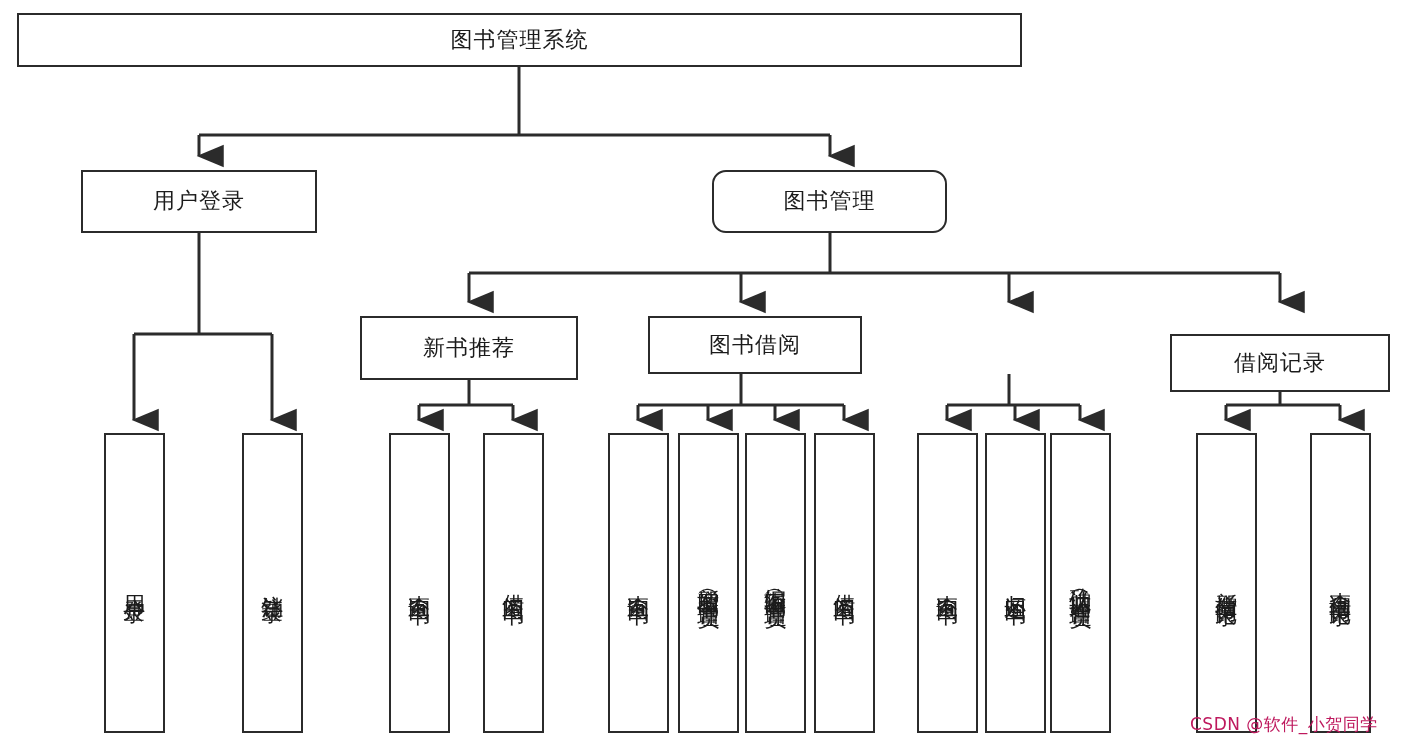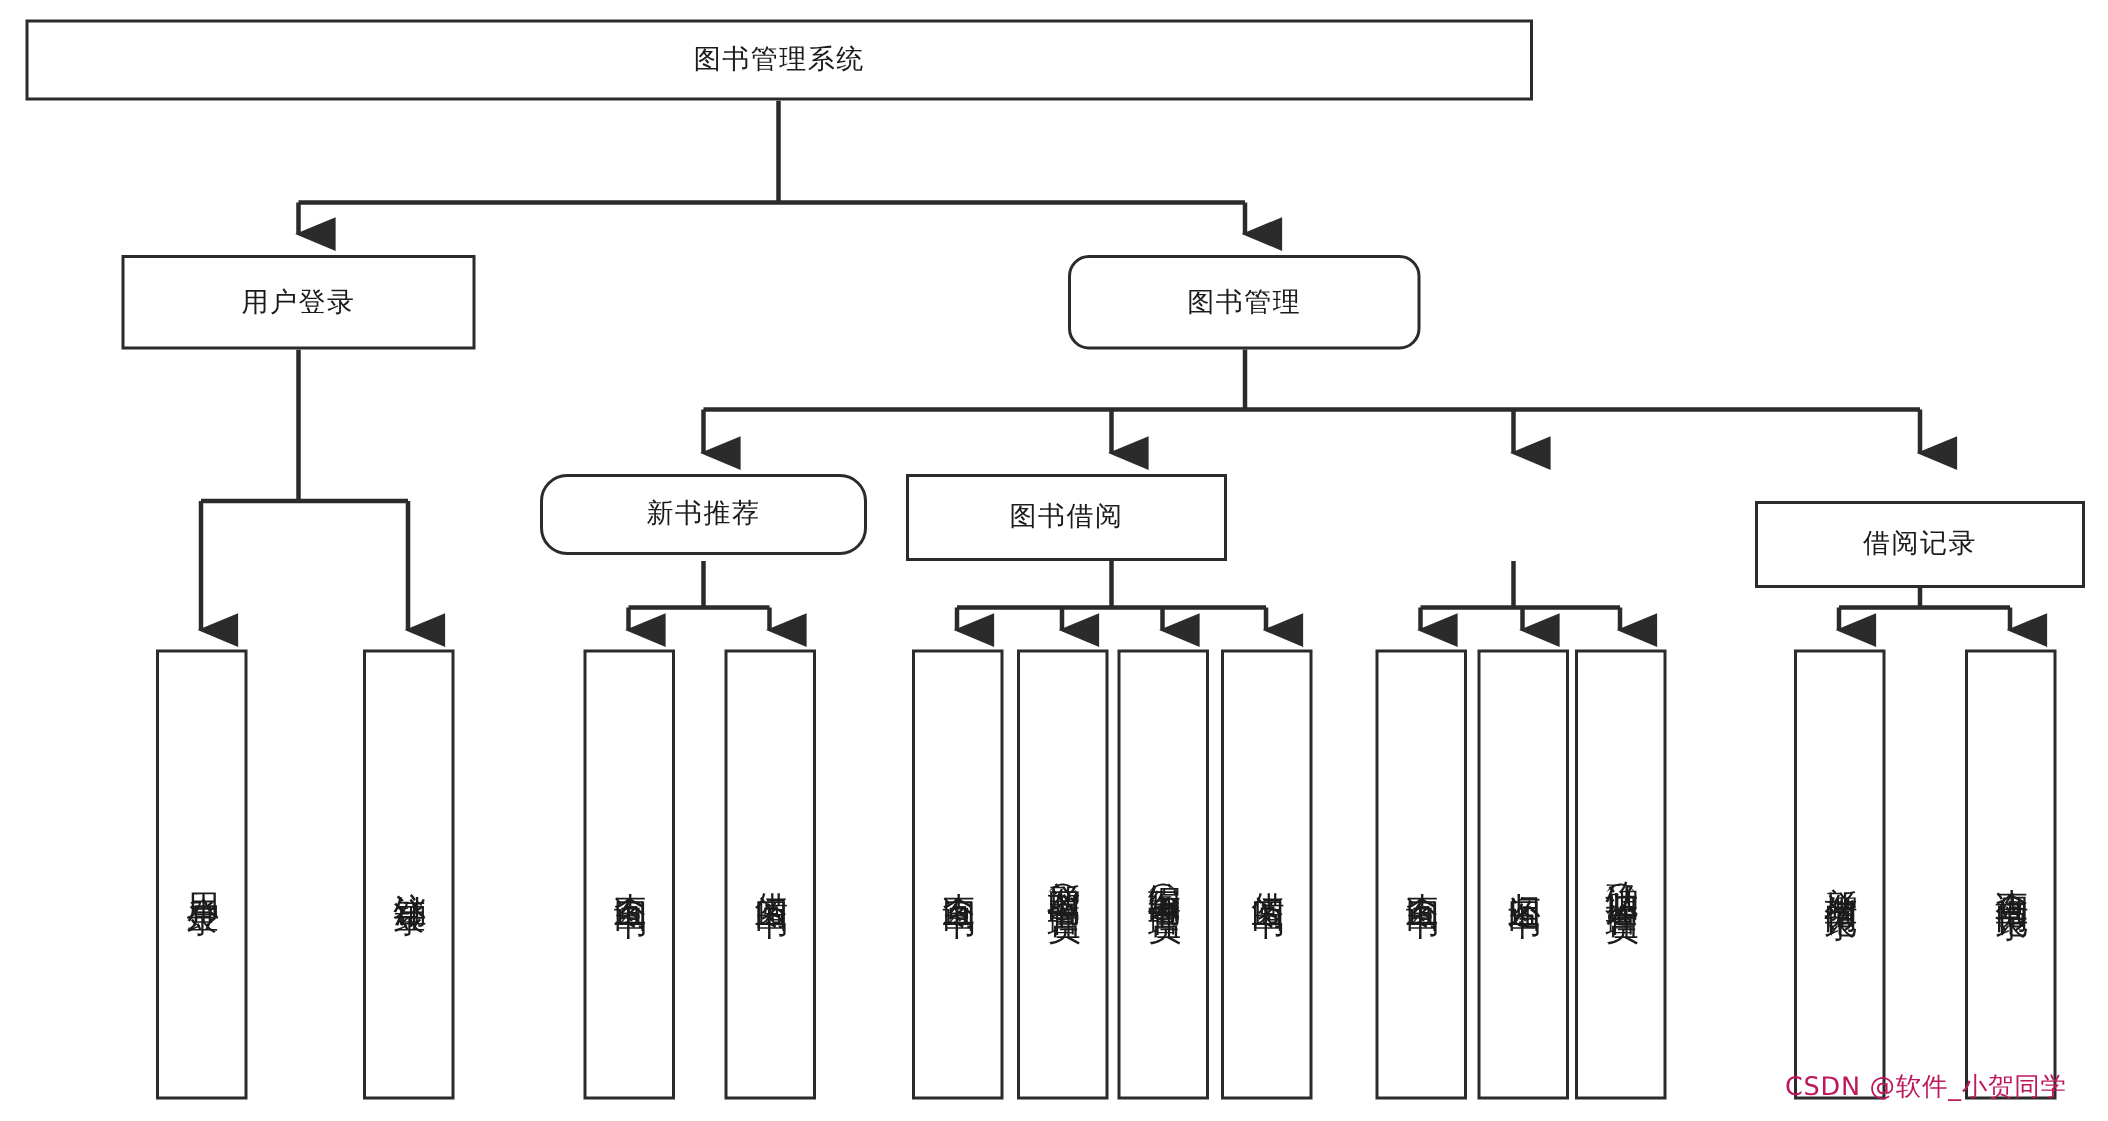--- a/index.html
+++ b/index.html
@@ -30,24 +30,25 @@
     box-sizing: border-box;
     border: 2px solid #2b2b2b;
     background: #ffffff;
     display: flex;
     align-items: center;
     justify-content: center;
     color: #1b1b1b;
     z-index: 2;
   }
   .node.horiz {
-    font-size: 18px;
+    font-size: 22px;
     letter-spacing: 1px;
     line-height: 1.2;
     white-space: nowrap;
+    font-family: Liberation Serif, serif;
   }
   .node.vert {
     writing-mode: vertical-rl;
     text-orientation: upright;
     font-size: 22px;
     line-height: 1.25;
     letter-spacing: 3px;
     padding-top: 6px;
     padding-bottom: 6px;
     text-align: center;
@@ -127,24 +128,24 @@
     <span>图书管理系统</span>
   </div>
 
   <div class="node horiz" style="left:81px; top:170px; width:236px; height:63px;">
     <span>用户登录</span>
   </div>
   <div class="node horiz" style="left:712px; top:170px; width:235px; height:63px;border-radius:14px;">
     <span>图书管理</span>
   </div>
 
-  <div class="node horiz" style="left:360px; top:316px; width:218px; height:54px;border-radius:18px;">
+  <div class="node horiz" style="left:360px; top:316px; width:218px; height:64px;">
     <span>新书推荐</span>
   </div>
-  <div class="node horiz" style="left:604px; top:316px; width:214px; height:58px;">
+  <div class="node horiz" style="left:648px; top:316px; width:214px; height:58px;">
     <span>图书借阅</span>
   </div>
   <div class="node horiz" style="left:1170px; top:316px; width:220px; height:58px;margin-top:18px;">
     <span>借阅记录</span>
   </div>
 
   <div class="node vert" style="left:104px; top:433px; width:61px; height:300px;">
     <span class="vtext">用户登录</span>
   </div>
   <div class="node vert" style="left:242px; top:433px; width:61px; height:300px;">

